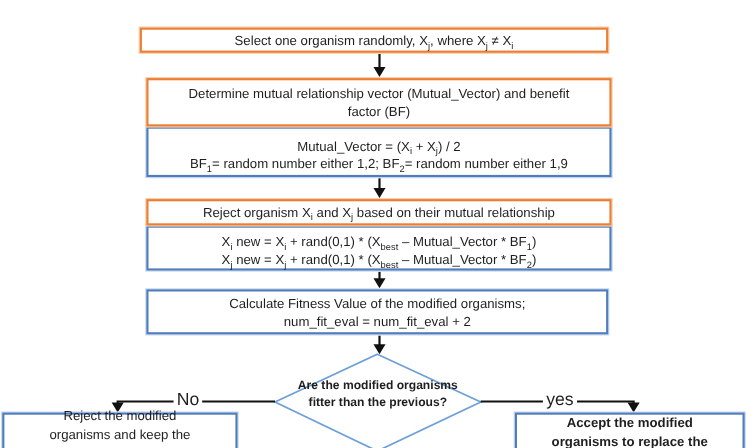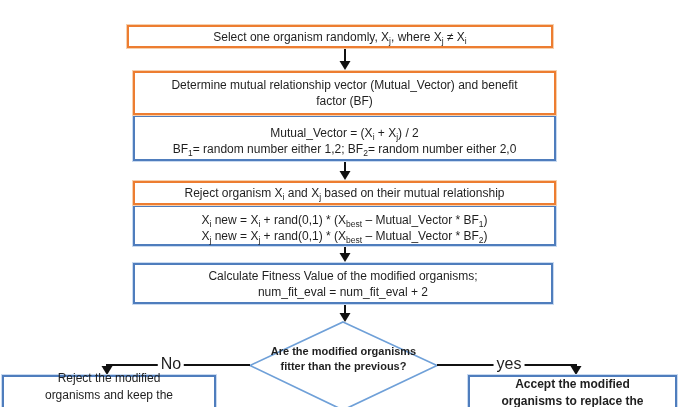--- a/index.html
+++ b/index.html
@@ -93,21 +93,21 @@
       <div class="fline"><span>Select one organism randomly, X</span><sub>j</sub><span>, where X</span><sub>j</sub><span> ≠ X</span><sub>i</sub></div>
     </div>
 
   <div id="box2a" class="node orange">
       <div class="fline"><span>Determine mutual relationship vector (Mutual_Vector) and benefit</span></div>
       <div class="fline"><span>factor (BF)</span></div>
     </div>
 
   <div id="box2b" class="node blue">
       <div class="fline"><span>Mutual_Vector = (X</span><sub>i</sub><span> + X</span><sub>j</sub><span>) / 2</span></div>
-      <div class="fline"><span>BF</span><sub>1</sub><span>= random number either 1,2; BF</span><sub>2</sub><span>= random number either 2,0</span></div>
+      <div class="fline"><span>BF</span><sub>1</sub><span>= random number either 1,2; BF</span><sub>2</sub><span>= random number either 1,9</span></div>
     </div>
 
   <div id="box3a" class="node orange">
       <div class="fline"><span>Reject organism X</span><sub>i</sub><span> and X</span><sub>j</sub><span> based on their mutual relationship</span></div>
     </div>
 
   <div id="box3b" class="node blue">
       <div class="fline"><span>X</span><sub>i</sub><span> new = X</span><sub>i</sub><span> + rand(0,1) * (X</span><sub>best</sub><span> – Mutual_Vector * BF</span><sub>1</sub><span>)</span></div>
       <div class="fline"><span>X</span><sub>j</sub><span> new = X</span><sub>j</sub><span> + rand(0,1) * (X</span><sub>best</sub><span> – Mutual_Vector * BF</span><sub>2</sub><span>)</span></div>
     </div>

